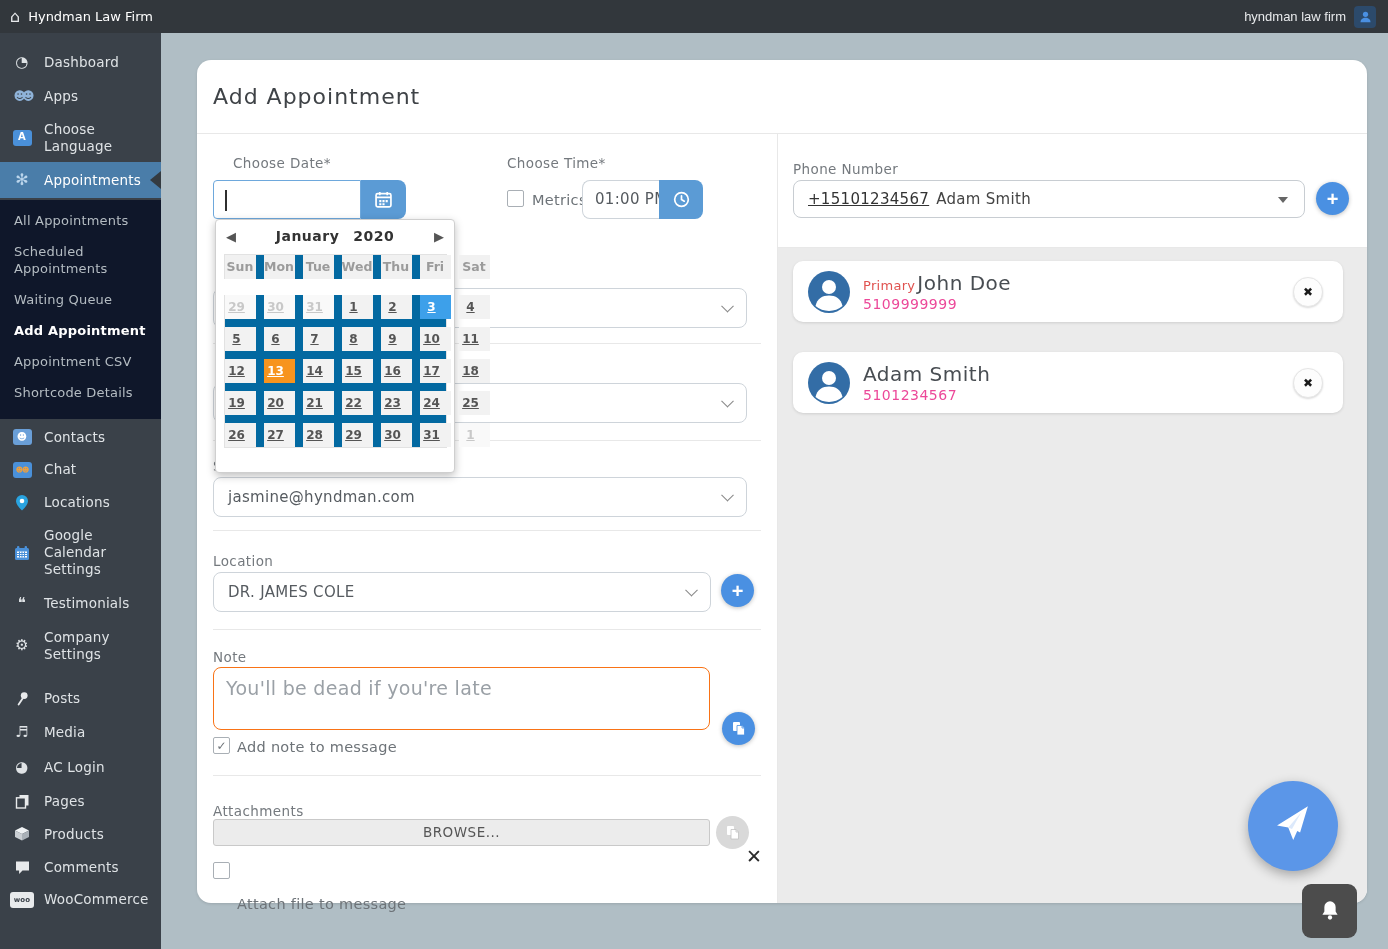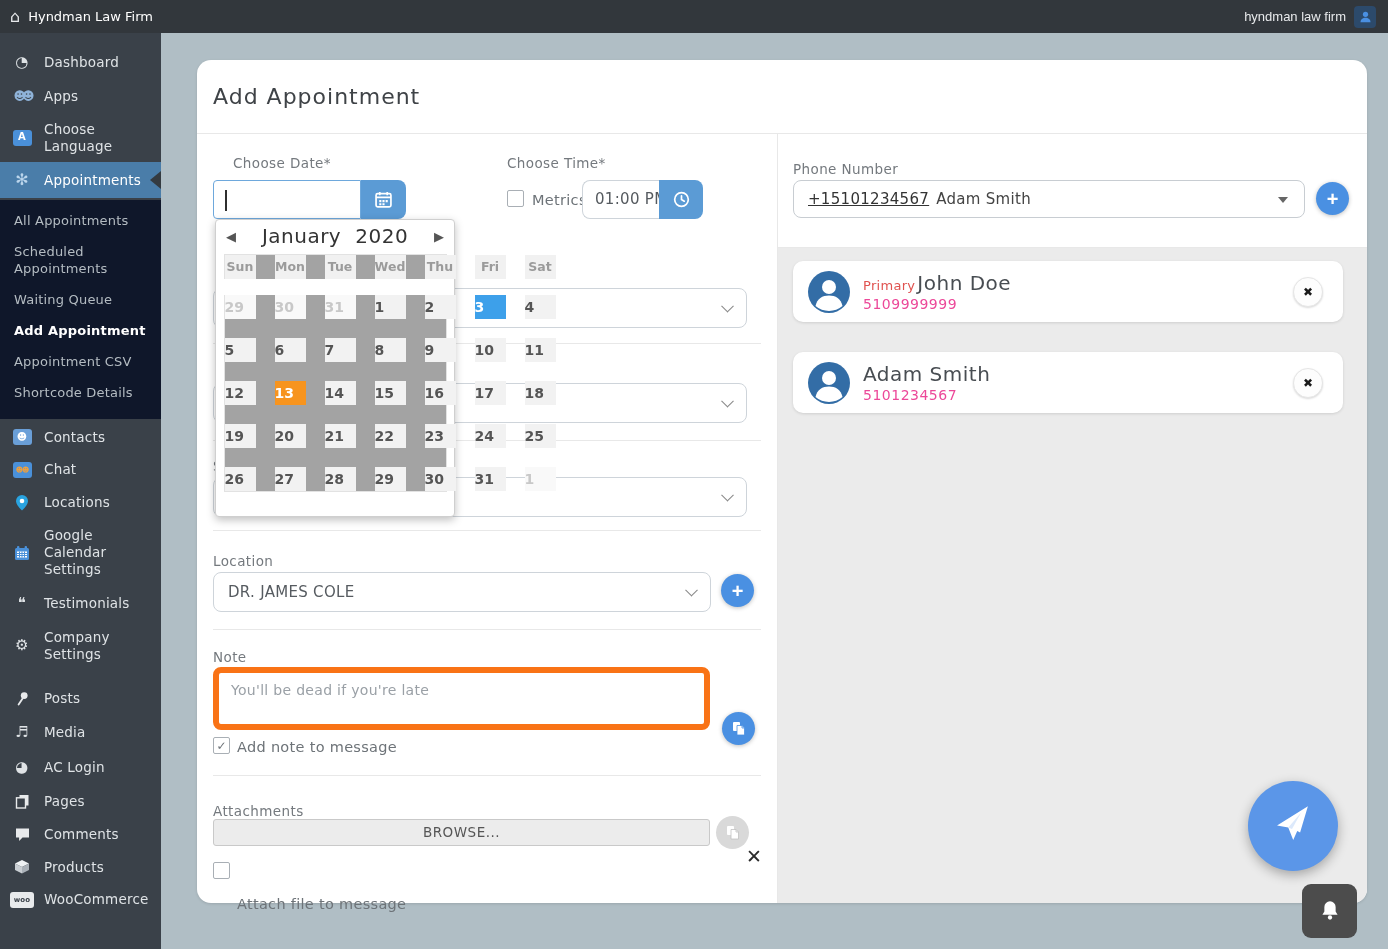--- a/index.html
+++ b/index.html
@@ -74,22 +74,22 @@
   .sel2 { left:16px; top:323px; width:534px; }
   .hr1 { left:16px; width:548px; top:283px; }
   .hr2 { left:16px; width:548px; top:380px; }
   .lbl-staff { left:16px; top:398px; }
   .sel-staff { left:16px; top:417px; width:534px; }
   .hr3 { left:16px; width:548px; top:470px; }
   .lbl-location { left:16px; top:493px; }
   .sel-location { left:16px; top:512px; width:498px; }
   .hr4 { left:16px; width:548px; top:569px; }
   .lbl-note { left:16px; top:589px; }
-  .note-area { position:absolute; left:16px; top:607px; width:497px; height:63px; border:6px solid #f97316;
-               border-radius:8px; padding:9px 12px; font-size:14px; color:#9aa0a6; letter-spacing:.3px; }
+  .note-area { position:absolute; left:16px; top:607px; width:497px; height:63px; border:1px solid #f97316;
+               border-radius:8px; padding:9px 12px; font-size:19px; color:#9aa0a6; letter-spacing:.3px; }
   .note-cb { position:absolute; left:16px; top:677px; }
   .note-cb-lbl { position:absolute; left:40px; top:679px; font-size:14.5px; color:#6d7378; letter-spacing:.3px; }
   .hr5 { left:16px; width:548px; top:715px; }
   .lbl-attach { left:16px; top:743px; }
   .browse-bar { position:absolute; left:16px; top:759px; width:497px; height:27px; background:#ececec;
                 border:1px solid #c9c9c9; border-radius:3px; text-align:center; line-height:25px;
                 font-size:13.5px; color:#555; letter-spacing:.5px; cursor:pointer; }
   .attach-cb { position:absolute; left:16px; top:802px; }
   .attach-cb-lbl { position:absolute; left:40px; top:804px; font-size:14.5px; color:#6d7378; letter-spacing:.3px;margin-top:32px; }
   .x-close { position:absolute; left:549px; top:785px; font-size:19px; font-weight:bold; color:#2b2b2b; cursor:pointer; }
@@ -102,28 +102,28 @@
   .circle-btn.disabled { background:#d9d9d9; box-shadow:none; cursor:default; }
   .loc-plus { left:524px; top:514px; }
   .note-tpl { left:525px; top:652px; }
   .attach-tpl { left:519px; top:756px; }
 
   
   .calendar { position:absolute; left:18px; top:159px; width:240px; background:#fff; border:1px solid #cfcfcf;
               border-radius:4px; box-shadow:0 3px 9px rgba(0,0,0,.25); z-index:20; padding-bottom:8px; }
   .cal-header { height:32px; display:flex; align-items:center; justify-content:space-between; padding:0 10px; }
   .cal-arrow { color:#555; font-size:13px; cursor:pointer; }
-  .cal-title { font-size:20px; font-weight:normal; color:#333; letter-spacing:.5px; display:flex; gap:14px; }
-  .cal-grid { display:grid; grid-template-columns:repeat(7,31px); gap:19px; margin:2px auto 16px;
-              width:223px; background:#a3a3a3; }
+  .cal-title { font-size:14px; font-weight:bold; color:#333; letter-spacing:.5px; display:flex; gap:14px; }
+  .cal-grid { display:grid; grid-template-columns:repeat(7,31px); gap:8px; margin:2px auto 16px;
+              width:223px; background:#0369a1; }
   .cal-grid.days { border:1px solid #e2e2e2; border-top:none; }
   .cal-grid.dow-row { border:1px solid #e2e2e2; border-bottom:none; }
   .cal-dow { background:#f1f1f1; color:#9b9b9b; font-size:12.5px; font-weight:bold; text-align:center; line-height:24px; }
-  .cal-day { background:#f2f2f2; color:#555; font-size:14px; font-weight:bold; text-align:left;
-             padding-right:7px; line-height:24px; cursor:pointer; }
+  .cal-day { background:#f2f2f2; color:#555; font-size:12px; font-weight:bold; text-align:center;
+             padding-right:7px; line-height:24px; cursor:pointer;text-decoration:underline; }
   .cal-day.muted { color:#c8c8c8; background:#f9f9f9; }
   .cal-day.selected { background:#3da0ea; color:#fff; }
   .cal-day.today { background:#f7941e; color:#fff; }
 
   
   .lbl-phone { left:596px; top:101px; }
   .phone-select { position:absolute; left:596px; top:120px; width:512px; height:38px; border:1px solid #c8cdd2;
                   border-radius:8px; background:#fff; display:flex; align-items:center; padding:0 34px 0 14px;
                   font-size:15px; cursor:pointer; }
   .phone-num { color:#333; text-decoration:underline; margin-right:7px; letter-spacing:.3px; }
@@ -272,35 +272,35 @@
     <span class="sicon">
       <svg width="15" height="15" viewBox="0 0 15 15">
           <rect x="4.5" y="1" width="9" height="10.5" fill="#e8eaec"></rect>
           <rect x="1.5" y="3.8" width="9" height="10.2" fill="#3a4149" stroke="#e8eaec" stroke-width="1.4"></rect>
         </svg>
     </span>
     <span>Pages</span>
   </div>
   <div class="side-item">
     <span class="sicon">
-      <svg width="15" height="15" viewBox="0 0 15 15">
-          <path d="M1 1.5h13v9H7.5l-3.4 3.4v-3.4H1z" fill="#e8eaec"></path>
-        </svg>
-    </span>
-    <span>Comments</span>
-  </div>
-  <div class="side-item">
-    <span class="sicon">
       <svg width="16" height="16" viewBox="0 0 16 16">
           <path d="M8 1l7 3.5L8 8 1 4.5z" fill="#eef1f3"></path>
           <path d="M1 4.5V11l7 3.5V8z" fill="#c9ced3"></path>
           <path d="M15 4.5V11L8 14.5V8z" fill="#a9b0b7"></path>
         </svg>
     </span>
     <span>Products</span>
+  </div>
+  <div class="side-item">
+    <span class="sicon">
+      <svg width="15" height="15" viewBox="0 0 15 15">
+          <path d="M1 1.5h13v9H7.5l-3.4 3.4v-3.4H1z" fill="#e8eaec"></path>
+        </svg>
+    </span>
+    <span>Comments</span>
   </div>
   <div class="side-item">
     <span class="sicon">
         <span class="chip woo">woo</span>
       </span>
     <span>WooCommerce</span>
   </div>
 </div>
 
 <div class="content">

